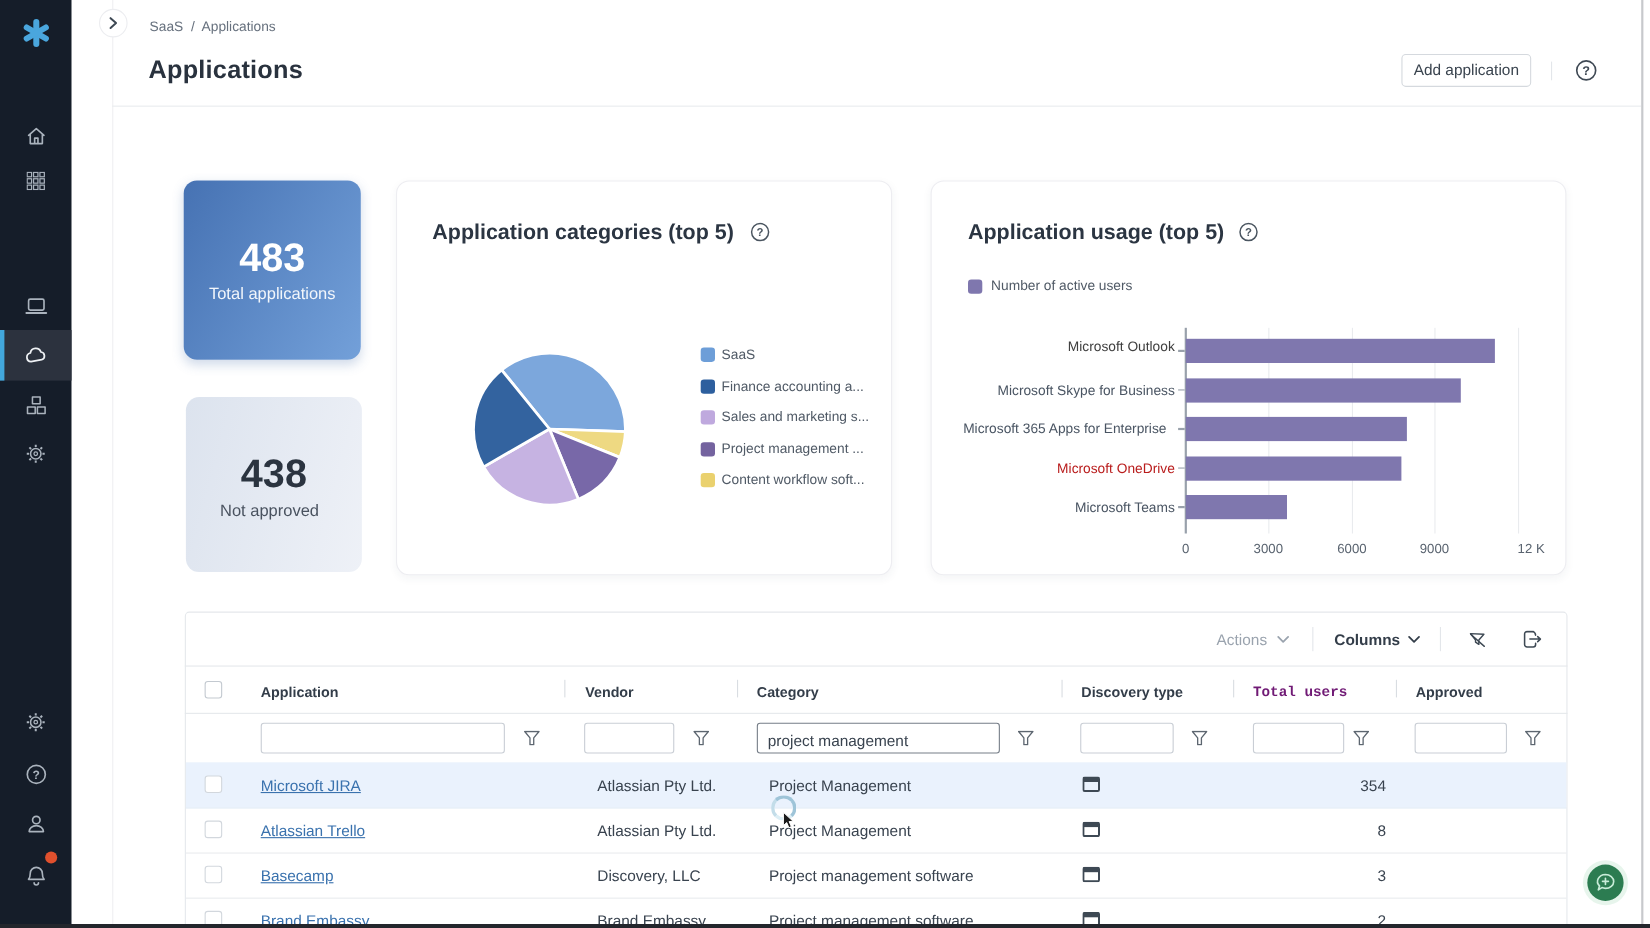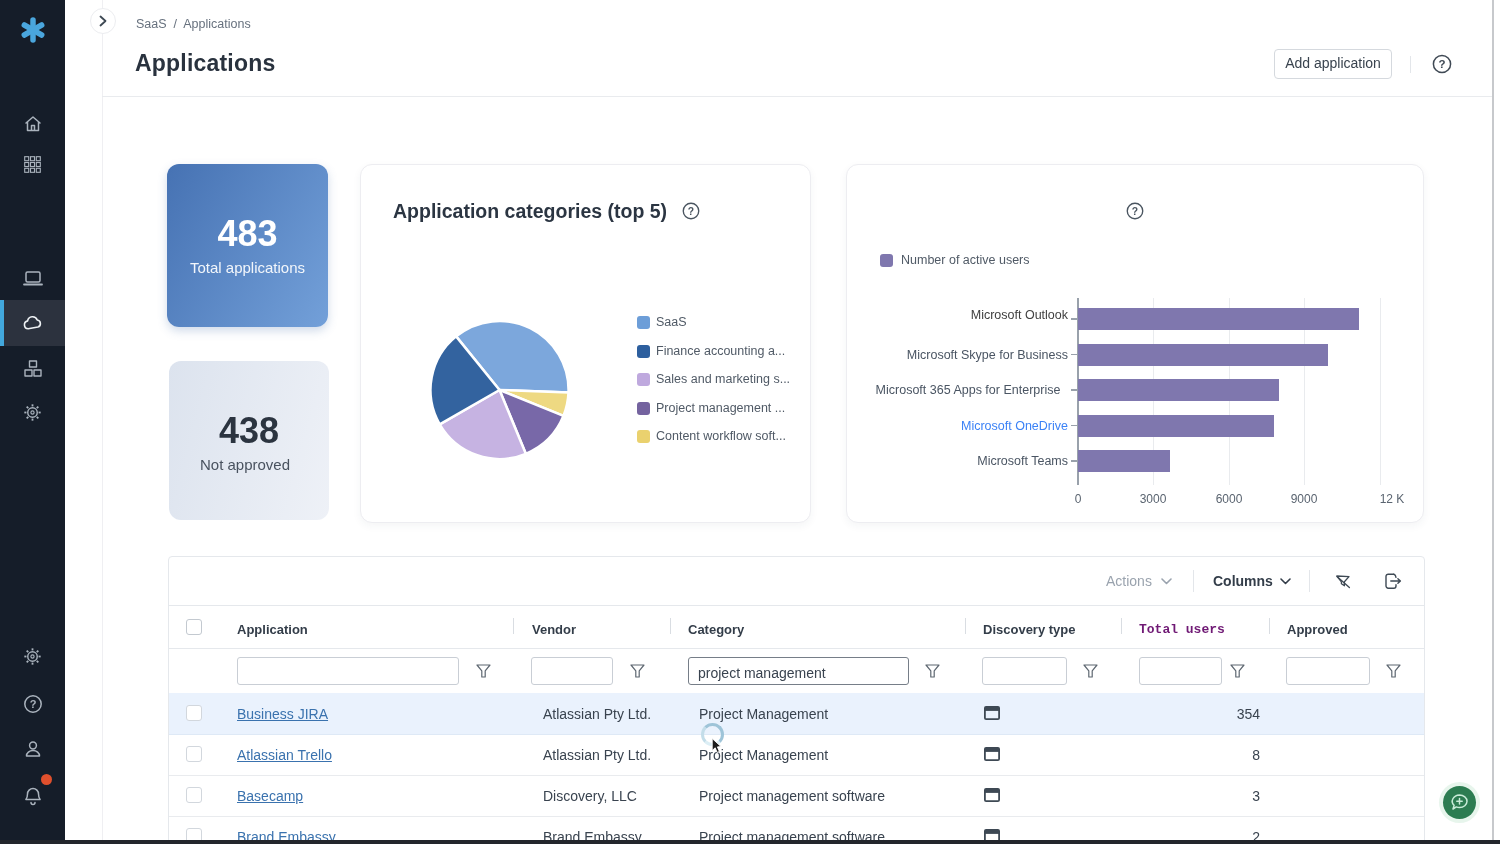--- a/index.html
+++ b/index.html
@@ -156,20 +156,21 @@
  <div class="abs" style="left:656px;top:343.5px;font-size:12.5px;color:#505a66;">Finance accounting a...</div>
  <div class="abs" style="left:637px;top:373px;width:13px;height:13px;border-radius:3px;background:#bfa9de;"></div>
  <div class="abs" style="left:656px;top:372px;font-size:12.5px;color:#505a66;">Sales and marketing s...</div>
  <div class="abs" style="left:637px;top:401.5px;width:13px;height:13px;border-radius:3px;background:#74639f;"></div>
  <div class="abs" style="left:656px;top:400.5px;font-size:12.5px;color:#505a66;">Project management ...</div>
  <div class="abs" style="left:637px;top:430px;width:13px;height:13px;border-radius:3px;background:#ead16e;"></div>
  <div class="abs" style="left:656px;top:429px;font-size:12.5px;color:#505a66;">Content workflow soft...</div>
 </div>
 
 <div class="card" style="left:846px;top:164px;width:578px;height:359px;"></div>
+<div class="abs ctitle" style="left:880px;top:200px;font-size:19.5px;">Application usage (top 5)</div>
 <svg class="abs" style="left:1126px;top:202px;" width="18" height="18" viewBox="0 0 20 20">
  <circle cx="10" cy="10" r="8.6" fill="none" stroke="#4a5560" stroke-width="1.5"></circle>
  <text x="10" y="14.2" font-size="11.5" font-weight="bold" fill="#4a5560" text-anchor="middle" font-family="Liberation Sans, sans-serif">?</text>
 </svg>
 <div class="abs" style="left:880px;top:254px;width:13px;height:13px;border-radius:3px;background:#7f77ae;"></div>
 <div class="abs" style="left:901px;top:253px;font-size:12.5px;color:#505a66;">Number of active users</div>
 <div id="barchart">
 
  <div class="abs" style="left:1153px;top:298px;width:1px;height:187px;background:#e9ebee;"></div>
  <div class="abs" style="left:1229px;top:298px;width:1px;height:187px;background:#e9ebee;"></div>
@@ -186,21 +187,21 @@
 
  <div class="abs" style="left:1078px;top:308px;width:281px;height:22px;background:#7f77ae;"></div>
  <div class="abs" style="left:1078px;top:343.5px;width:250px;height:22px;background:#7f77ae;"></div>
  <div class="abs" style="left:1078px;top:379px;width:201px;height:22px;background:#7f77ae;"></div>
  <div class="abs" style="left:1078px;top:414.5px;width:196px;height:22px;background:#7f77ae;"></div>
  <div class="abs" style="left:1078px;top:450px;width:92px;height:22px;background:#7f77ae;"></div>
 
  <div class="abs" style="left:868px;top:308px;width:200px;text-align:right;font-size:12.5px;color:#404040;">Microsoft Outlook</div>
  <div class="abs" style="left:868px;top:347.5px;width:200px;text-align:right;font-size:12.5px;color:#4a5563;">Microsoft Skype for Business</div>
  <div class="abs" style="left:868px;top:383px;width:200px;text-align:center;font-size:12.5px;color:#4a5563;">Microsoft 365 Apps for Enterprise</div>
- <div class="abs" style="left:868px;top:418.5px;width:200px;text-align:right;font-size:12.5px;color:#3b82f6;">Microsoft OneDrive</div>
+ <div class="abs" style="left:868px;top:418.5px;width:200px;text-align:right;font-size:12.5px;color:#b91c1c;">Microsoft OneDrive</div>
  <div class="abs" style="left:868px;top:454px;width:200px;text-align:right;font-size:12.5px;color:#4a5563;">Microsoft Teams</div>
 
  <div class="abs" style="left:1058px;top:492px;width:40px;text-align:center;font-size:12px;color:#5a6470;">0</div>
  <div class="abs" style="left:1133px;top:492px;width:40px;text-align:center;font-size:12px;color:#5a6470;">3000</div>
  <div class="abs" style="left:1209px;top:492px;width:40px;text-align:center;font-size:12px;color:#5a6470;">6000</div>
  <div class="abs" style="left:1284px;top:492px;width:40px;text-align:center;font-size:12px;color:#5a6470;">9000</div>
  <div class="abs" style="left:1360px;top:492px;width:40px;text-align:center;font-size:12px;color:#5a6470;margin-left:12px;">12 K</div>
 </div>
 
 <div class="abs" id="tablebox" style="left:168px;top:556px;width:1257px;height:288px;border:1px solid #e5e8ec;border-radius:4px 4px 0 0;background:#fff;"></div>
@@ -262,21 +263,21 @@
  <svg class="abs" style="left:1230px;top:664px;" width="15" height="14" viewBox="0 0 15 14">
         <path d="M1 1 H14 L9.2 6.8 V13 H5.8 V6.8 Z" fill="none" stroke="#5d6670" stroke-width="1.2" stroke-linejoin="round"></path>
       </svg>
  <div class="finput" style="left:1286px;top:657px;width:84px;"></div>
  <svg class="abs" style="left:1386px;top:664px;" width="15" height="14" viewBox="0 0 15 14">
         <path d="M1 1 H14 L9.2 6.8 V13 H5.8 V6.8 Z" fill="none" stroke="#5d6670" stroke-width="1.2" stroke-linejoin="round"></path>
       </svg>
 
  <div class="abs" style="left:169px;top:693px;width:1255px;height:41px;background:#eaf2fd;"></div>
  <div class="cbx" style="left:186px;top:705px;"></div>
- <div class="abs row-link" style="left:237px;top:706px;">Business JIRA</div>
+ <div class="abs row-link" style="left:237px;top:706px;">Microsoft JIRA</div>
  <div class="abs cell-txt" style="left:532px;top:706px;">Atlassian Pty Ltd.</div>
  <div class="abs cell-txt" style="left:688px;top:706px;">Project Management</div>
  <svg class="abs" style="left:984px;top:706px;" width="16" height="14" viewBox="0 0 16 14">
         <rect x="0.9" y="0.9" width="14.2" height="12.2" rx="1.2" fill="none" stroke="#3e4954" stroke-width="1.8"></rect>
         <rect x="0.9" y="0.9" width="14.2" height="4" fill="#3e4954"></rect>
       </svg>
  <div class="abs cell-txt" style="left:1149px;top:706px;width:100px;text-align:right;">354</div>
  <div class="abs" style="left:169px;top:734px;width:1255px;height:1px;background:#dee9f6;"></div>
 
  <div class="cbx" style="left:186px;top:746px;"></div>

